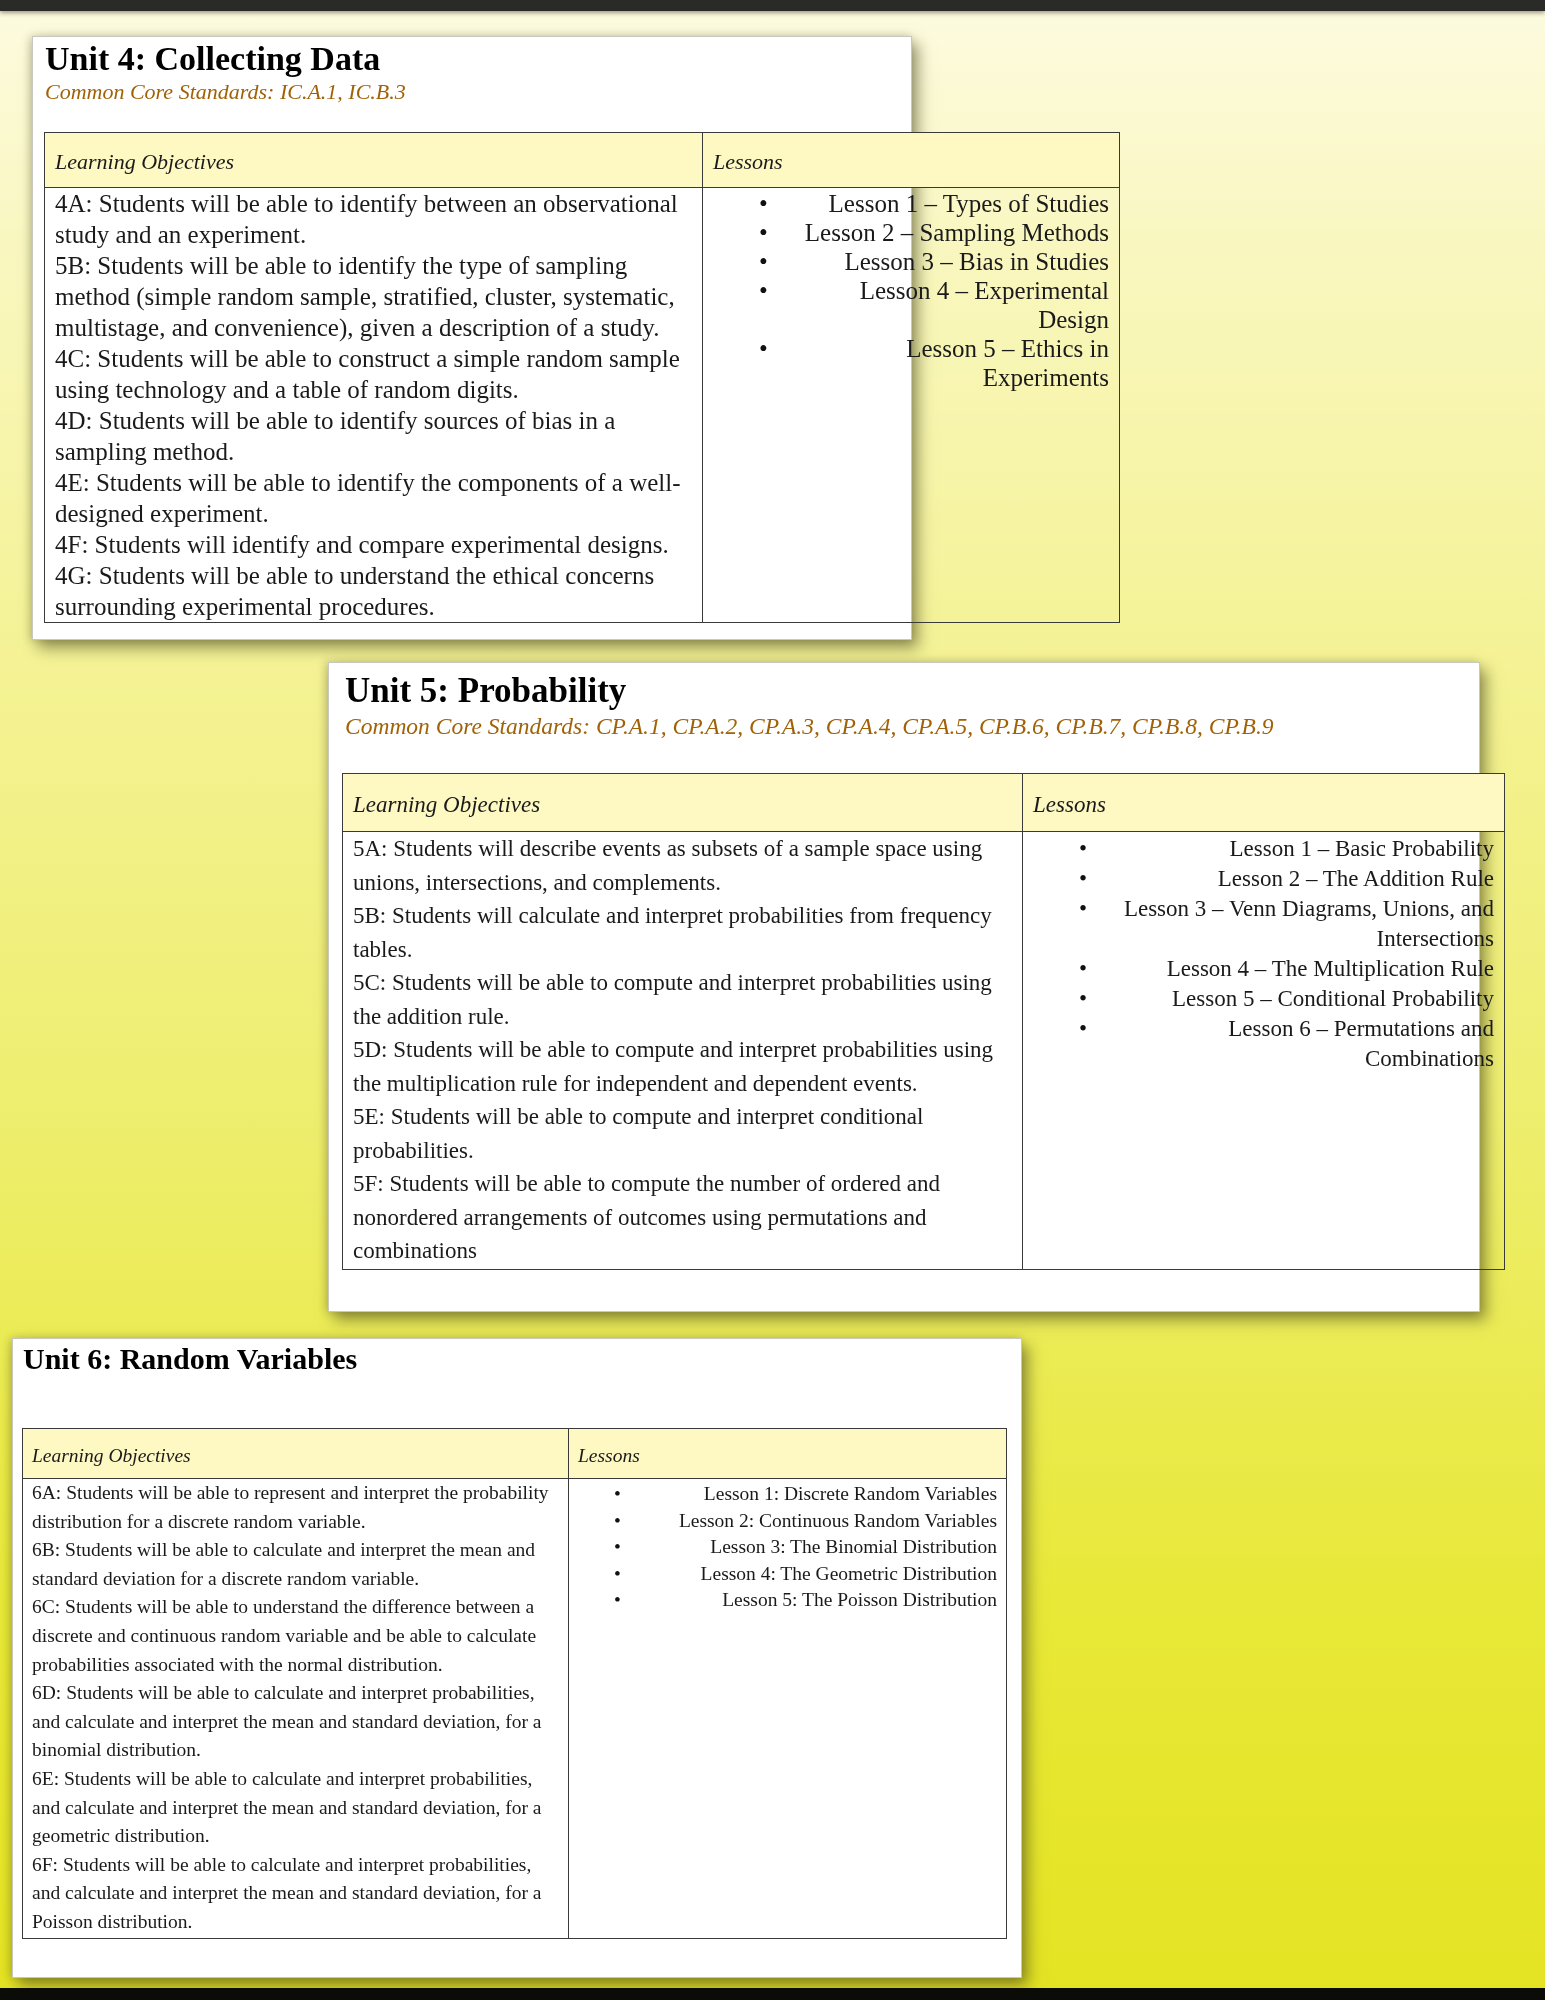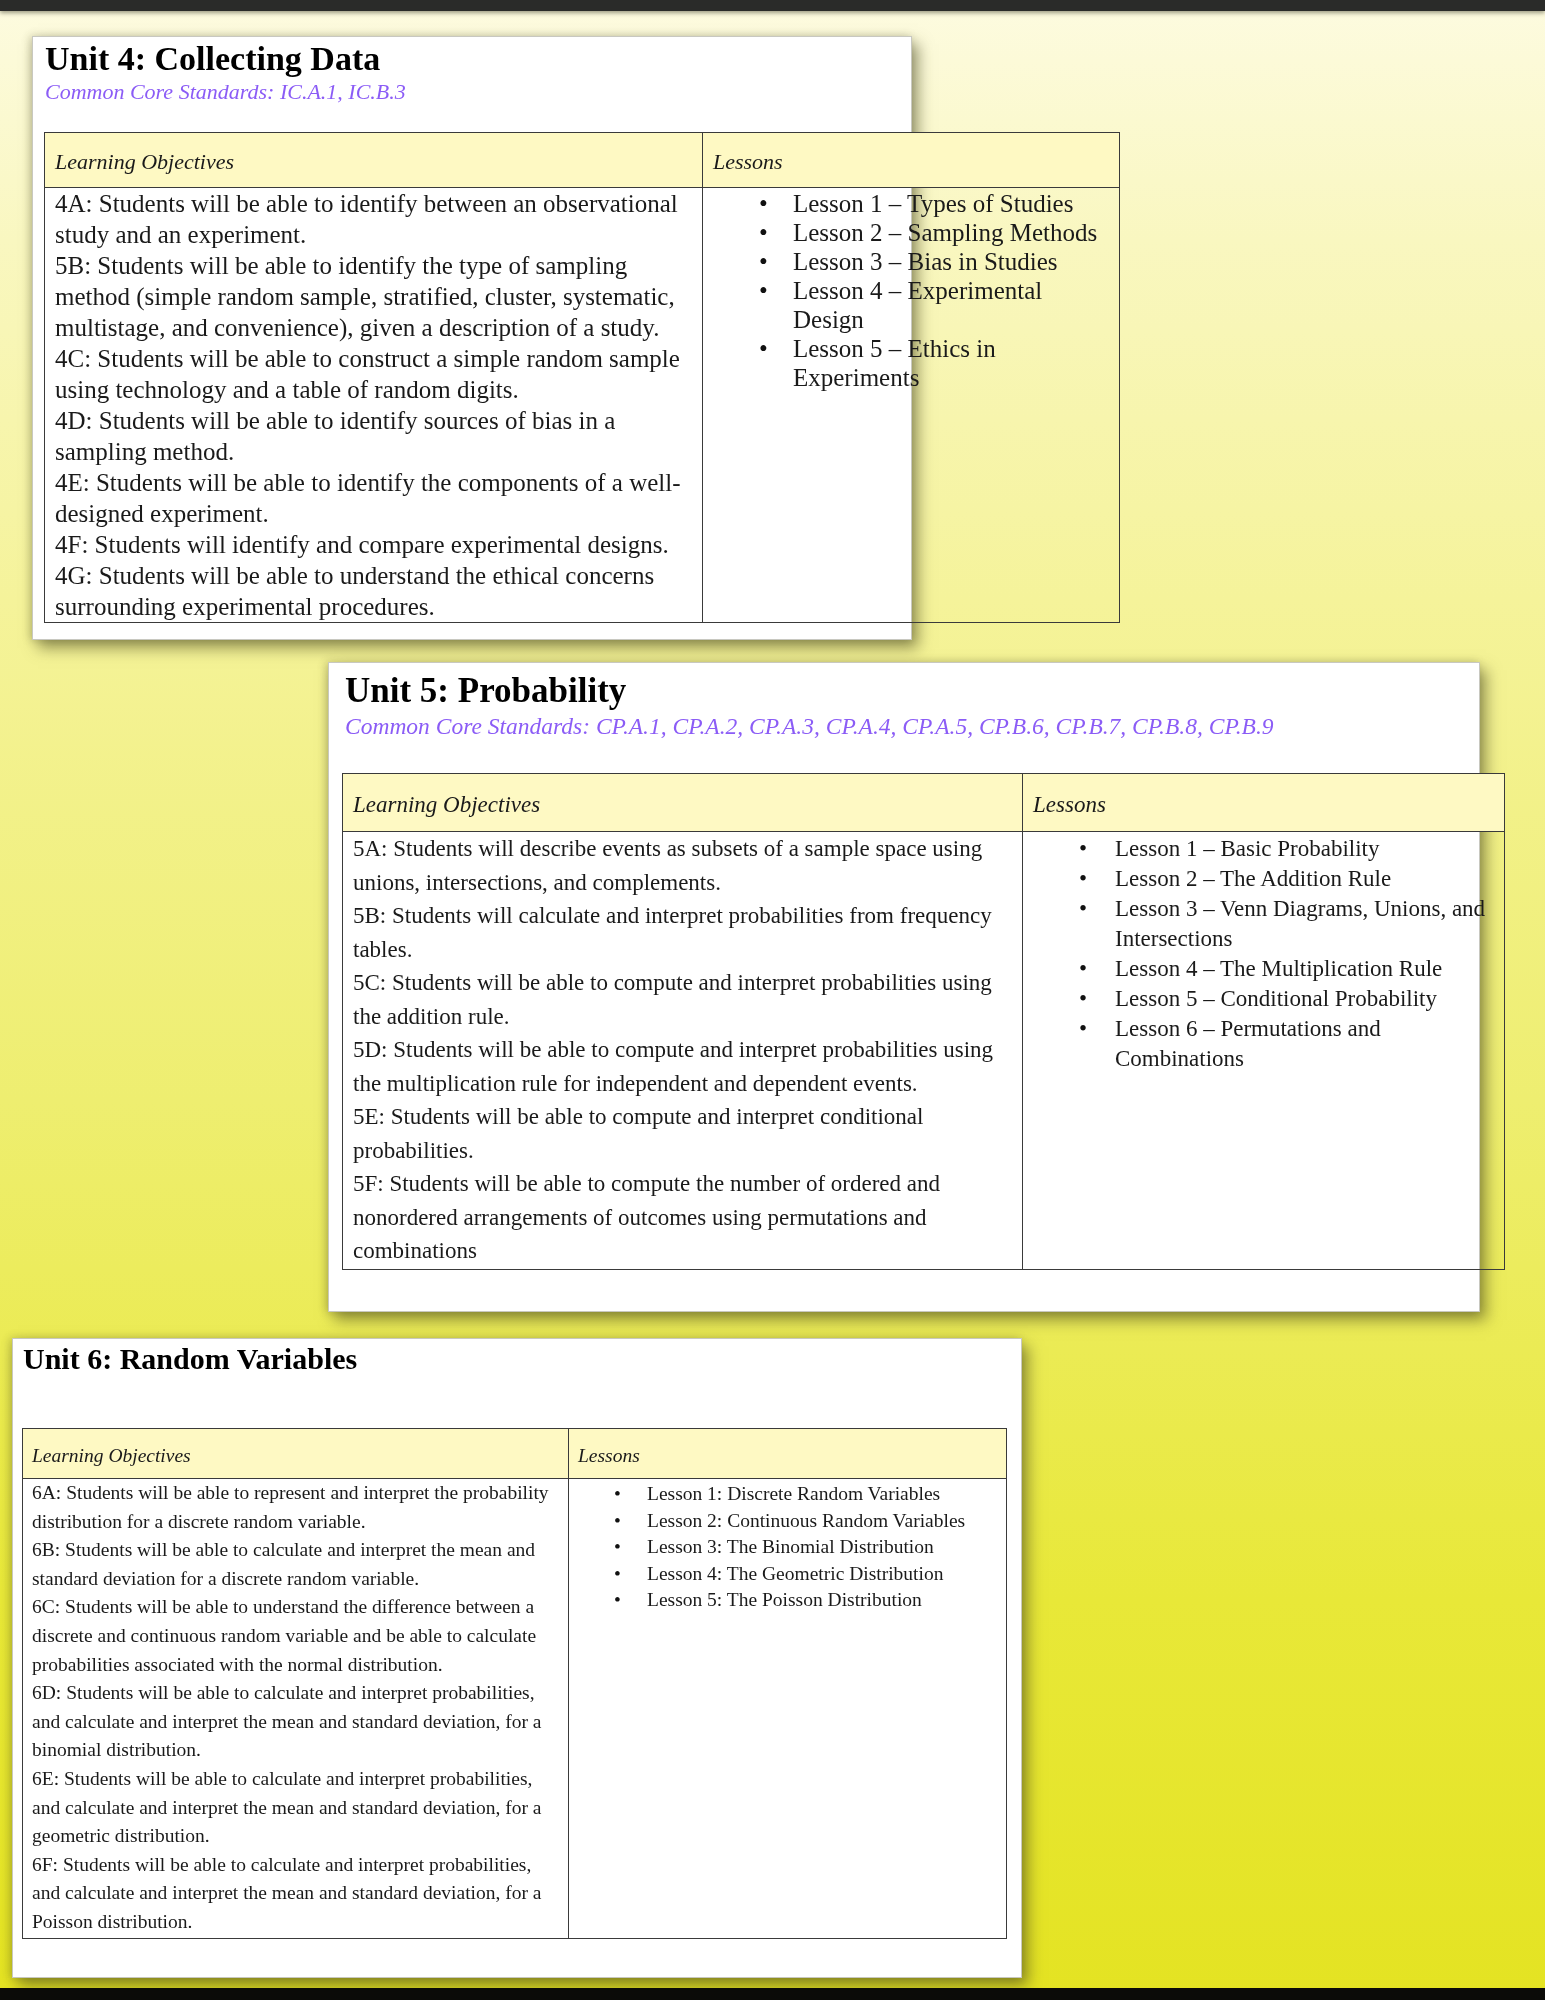--- a/index.html
+++ b/index.html
@@ -26,21 +26,21 @@
       box-shadow: 6px 8px 14px rgba(70,70,30,0.55), -2px 0 8px rgba(70,70,30,0.25);
     }
     .card h2 {
       font-family: "Liberation Serif", serif;
       font-weight: bold;
       color: #000;
       line-height: 1.05;
     }
     .card .standards {
       font-style: italic;
-      color: #8b5cf6;
+      color: #a16207;
       text-align: right;
     }
     table.unit-table {
       position: absolute;
       border-collapse: collapse;
       table-layout: fixed;
     }
     table.unit-table th {
       background: #fef9c3;
       font-weight: normal;
@@ -49,21 +49,21 @@
       border: 1.5px solid #3a3a3a;
       color: #1a1a1a;
     }
     table.unit-table td {
       border: 1.5px solid #3a3a3a;
       vertical-align: top;
       color: #1a1a1a;
     }
     .obj { display: block; }
     ul.lessons { list-style: none; }
-    ul.lessons li { position: relative; }
+    ul.lessons li { position: relative; text-align: right; }
     ul.lessons li::before {
       content: "\2022";
       position: absolute;
       color: #111;
     }
 
     
     #unit4 { left: 32px; top: 36px; width: 880px; height: 604px; }
     #unit4 h2 { position: absolute; left: 12px; top: 4px; font-size: 34px; }
     #unit4 .standards { position: absolute; left: 12px; top: 42px; font-size: 22px; }

